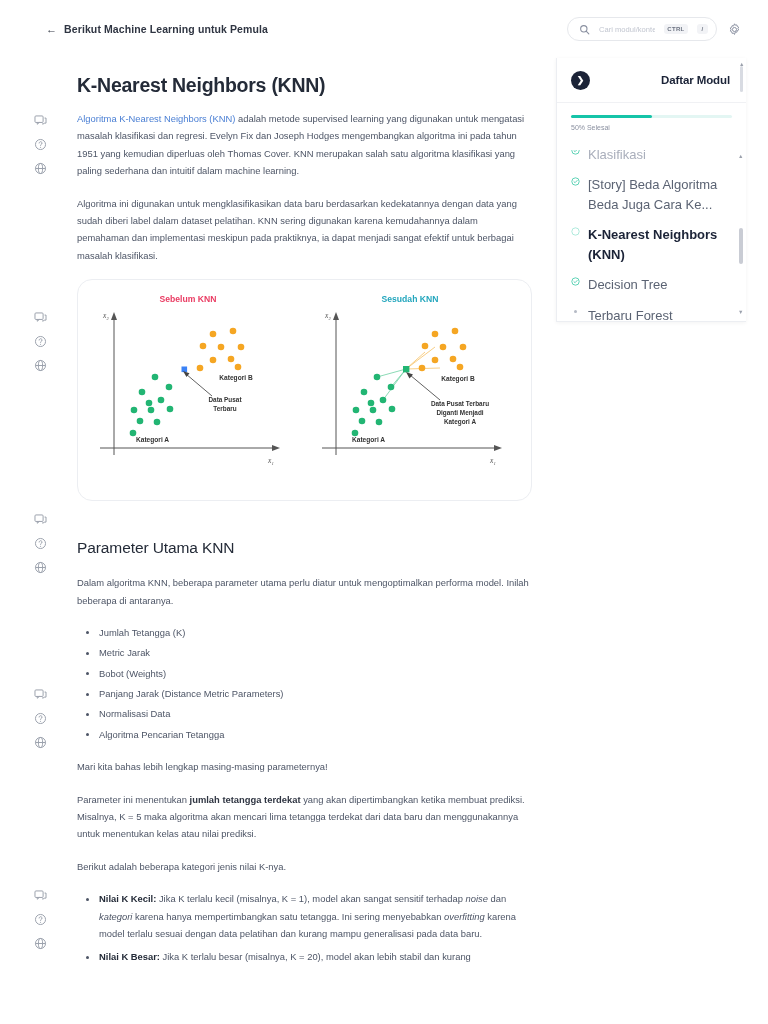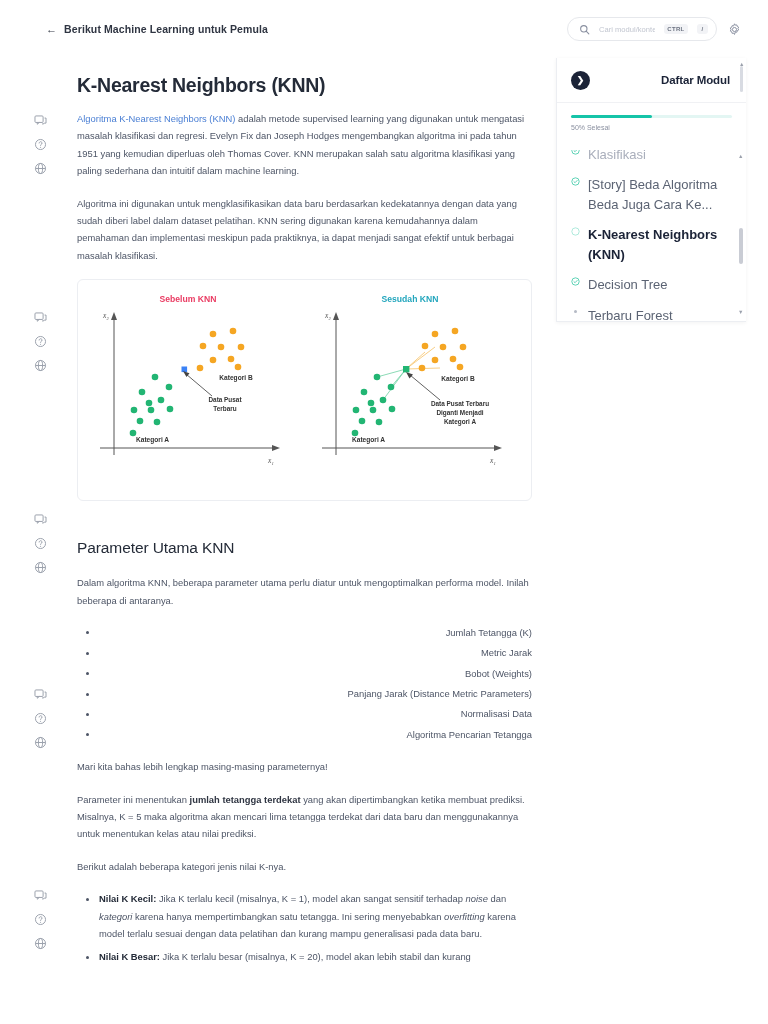--- a/index.html
+++ b/index.html
@@ -75,25 +75,25 @@
   ul.bullets li {
     position: relative; font-size: 9.4px; line-height: 1.85; color: #4d5566;
     padding-left: 22px; margin-bottom: 6px;
   }
   ul.bullets li::before {
     content: ""; position: absolute; left: 9px; top: 7.5px;
     width: 3px; height: 3px; border-radius: 50%; background: #4d5566;
   }
   ul.bullets li b { color: #242b38; font-weight: 700; }
   ul.bullets li i { font-style: italic; }
-  ul.tight li { margin-bottom: 3px; text-align: right; }
+  ul.tight li { margin-bottom: 3px; }
 
   
   .diagram-card {
-    width: 455px; height: 222px; border: 1px solid #eceef2; border-radius: 6px;
+    width: 455px; height: 222px; border: 1px solid #eceef2; border-radius: 15px;
     background: #fff; margin: 9px 0 38px 0; position: relative; overflow: hidden;
   }
   .diagram-svg { display: block; width: 455px; height: 222px; }
 
   
   .module-panel {
     position: absolute; left: 556px; top: 58px; width: 190px; height: 264px;
     background: #fff; border-left: 1px solid #eceef2; border-bottom: 1px solid #eceef2;
     box-shadow: 0 1px 4px rgba(0,0,0,.05);
   }

